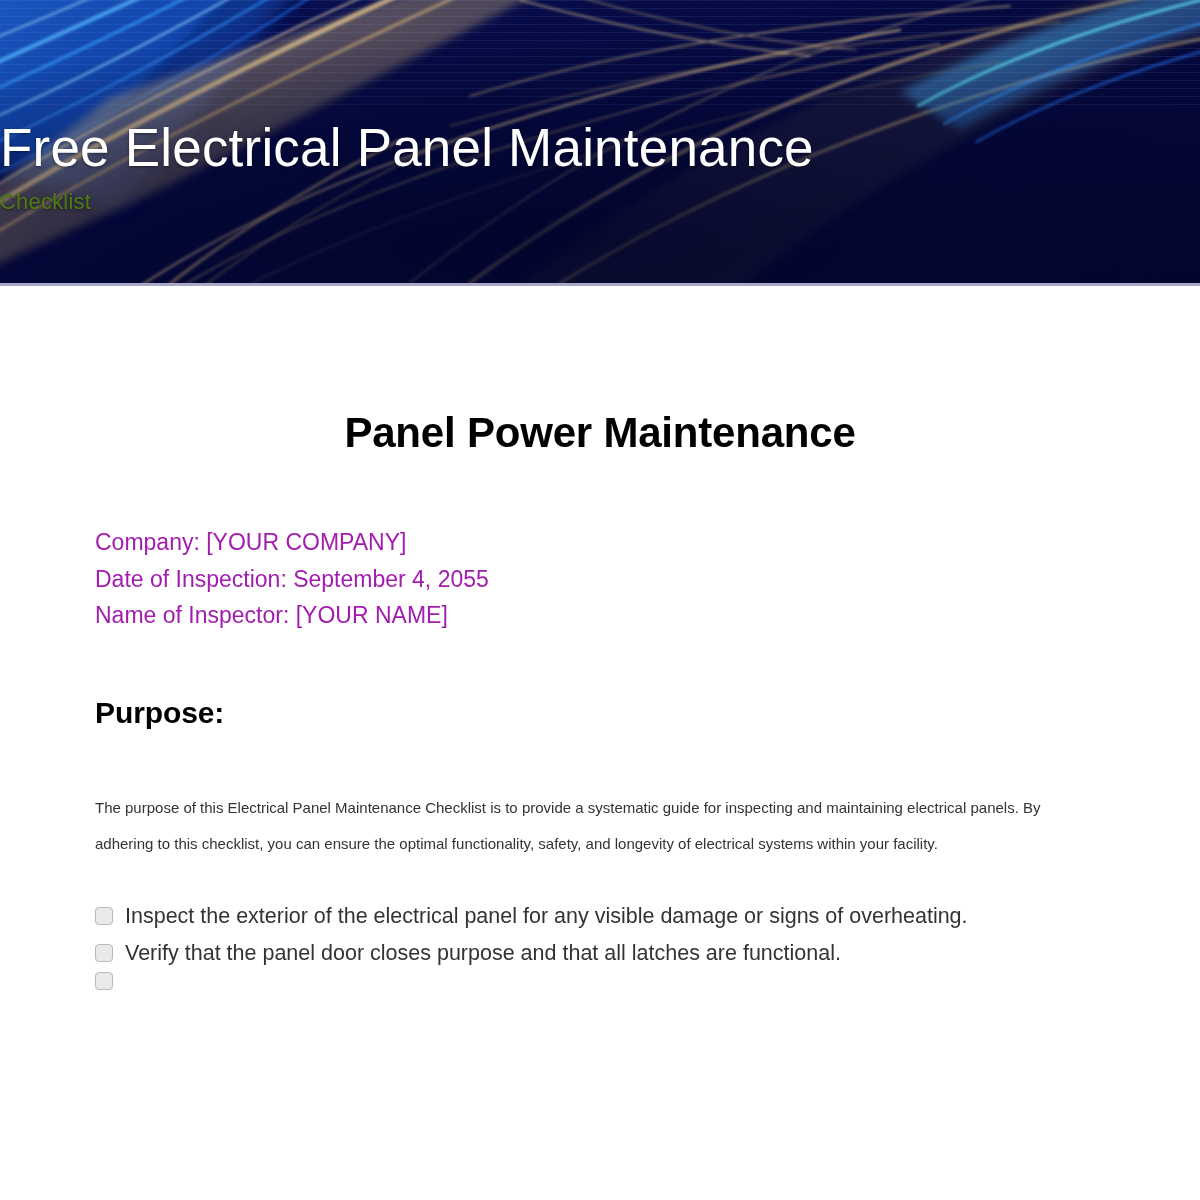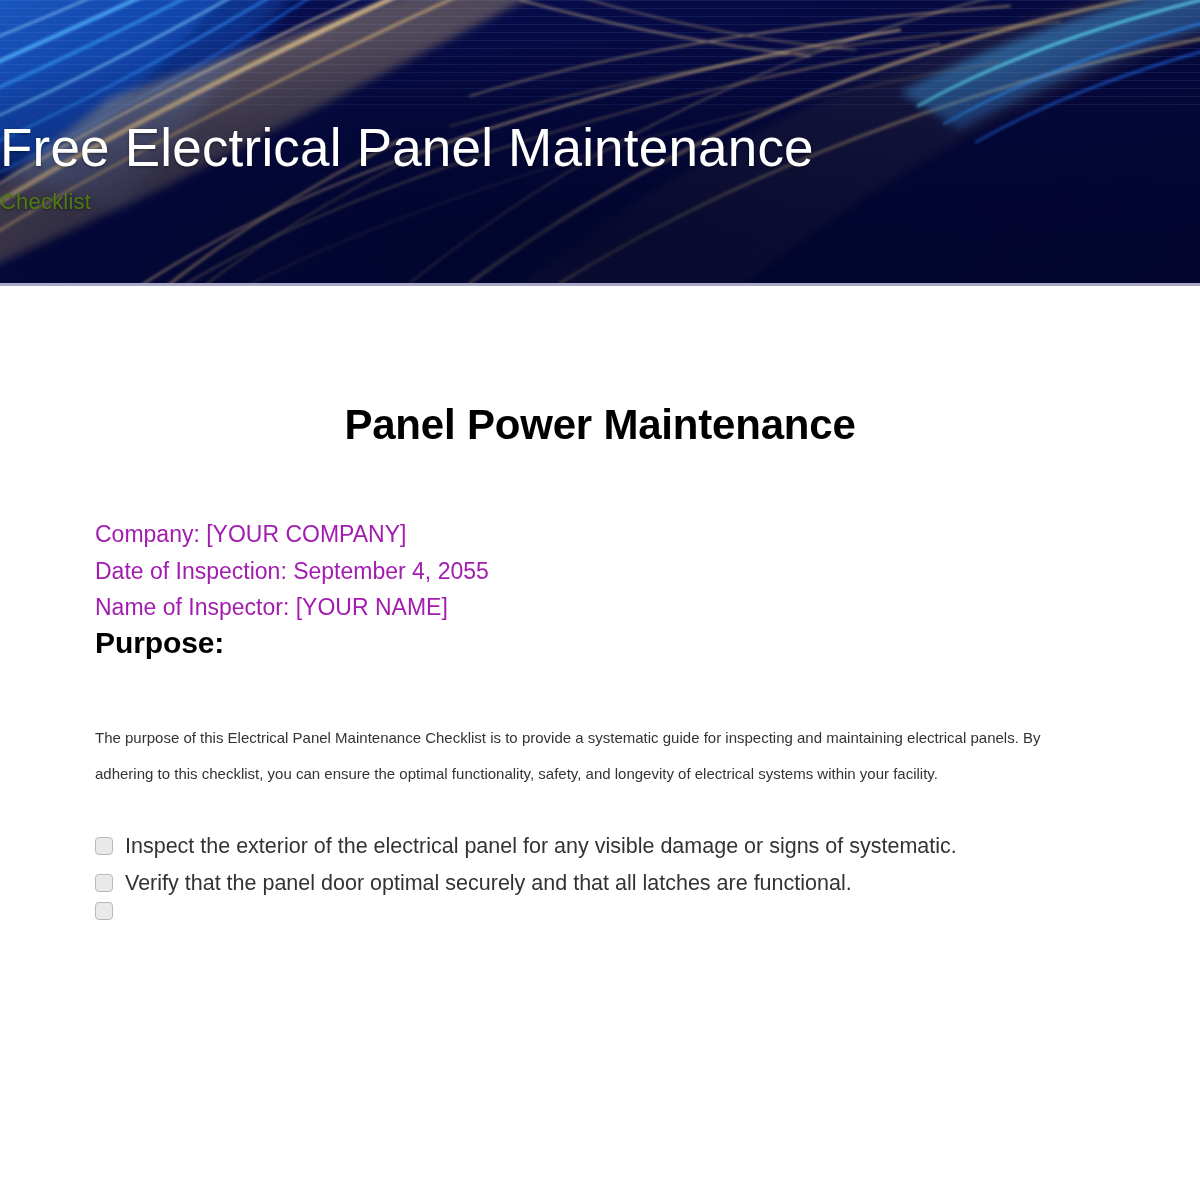--- a/index.html
+++ b/index.html
@@ -60,21 +60,21 @@
   }
 
   
   .doc {
     position: relative;
     width: 1200px;
     padding: 0 95px 0 95px;
     box-sizing: border-box;
   }
   .doc-title {
-    margin: 0;
+    margin: 8px;
     padding-top: 116px;
     text-align: center;
     font-size: 42px;
     font-weight: 700;
     color: #000000;
     letter-spacing: -0.2px;
     line-height: 1.1;
   }
 
   .meta-block {
@@ -88,21 +88,21 @@
   }
 
   .section-heading {
     margin: 0;
     font-size: 30px;
     font-weight: 700;
     color: #000000;
     letter-spacing: -0.1px;
     line-height: 1.15;
   }
-  .heading-purpose { }
+  .heading-purpose { margin-top: 62px; }
   .heading-visual  { margin-top: 62px; }
 
   .body-paragraph {
     margin-top: 60px;
     font-size: 15px;
     color: #333333;
     line-height: 36px;
     max-width: 1000px;
   }
 
@@ -284,24 +284,24 @@
   </div>
 
   <h2 class="section-heading heading-purpose">Purpose:</h2>
 
   <p class="body-paragraph">The purpose of this Electrical Panel Maintenance Checklist is to provide a systematic guide for inspecting and maintaining electrical panels. By adhering to this checklist, you can ensure the optimal functionality, safety, and longevity of electrical systems within your facility.</p>
 
 
   <div class="checklist">
     <div class="check-item">
       <span class="checkbox"></span>
-      <span class="check-label">Inspect the exterior of the electrical panel for any visible damage or signs of systematic.</span>
+      <span class="check-label">Inspect the exterior of the electrical panel for any visible damage or signs of overheating.</span>
     </div>
     <div class="check-item">
       <span class="checkbox"></span>
-      <span class="check-label">Verify that the panel door optimal securely and that all latches are functional.</span>
+      <span class="check-label">Verify that the panel door closes purpose and that all latches are functional.</span>
     </div>
     <div class="check-item">
       <span class="checkbox"></span>
     </div>
   </div>
 
 </div>
 
 </body></html>

